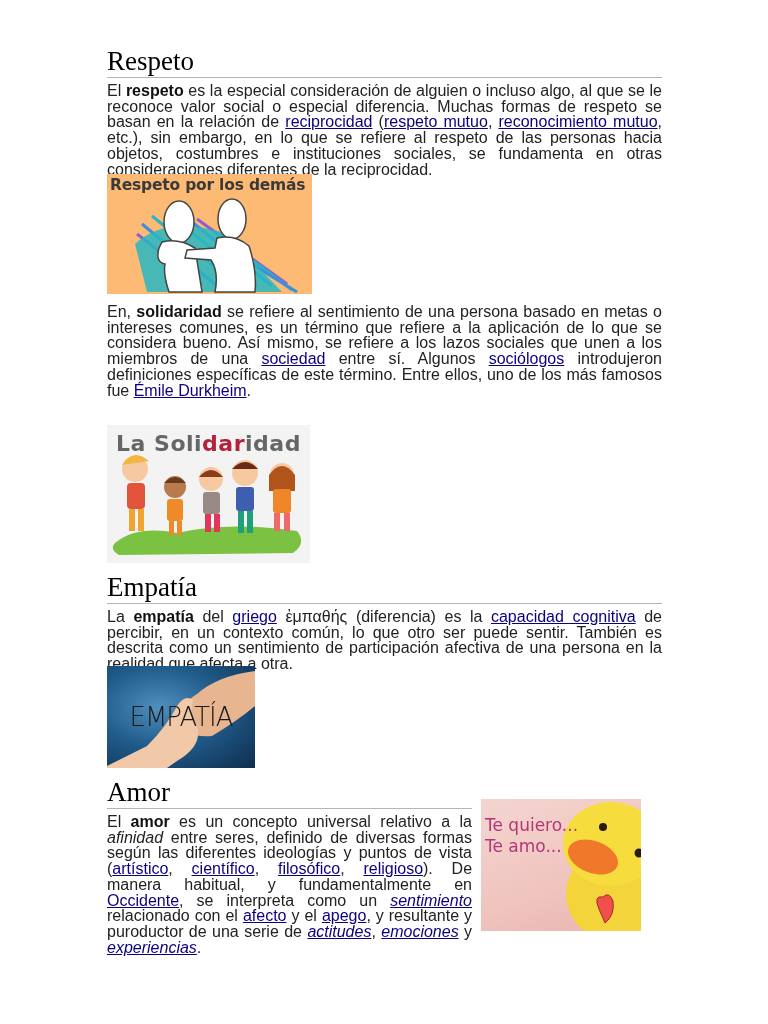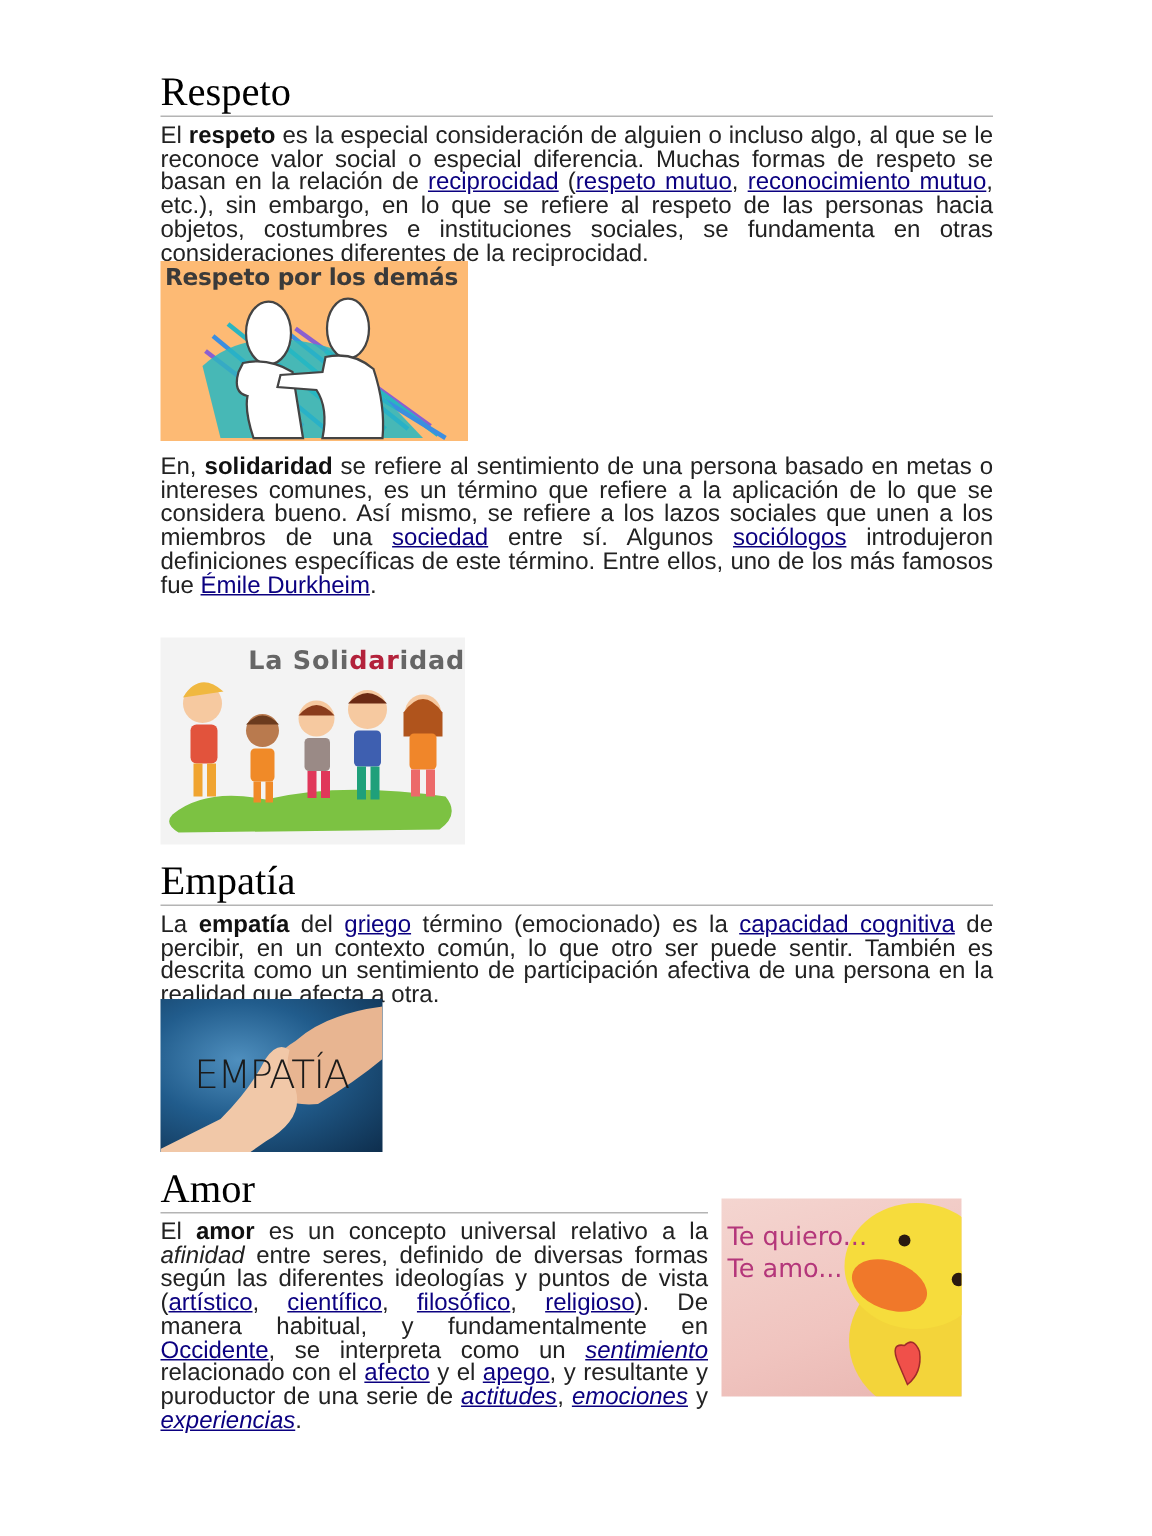--- a/index.html
+++ b/index.html
@@ -21,21 +21,21 @@
     a { color: #0b0080; text-decoration: underline; }
     a.it { font-style: italic; }
     .fig { position: absolute; overflow: hidden; }
 
     
     .fig-respeto { left: 107px; top: 174px; width: 205px; height: 120px; background: #fdba74; }
     .fig-respeto .caption { position: absolute; left: 3px; top: 2px; font-family: "DejaVu Sans", sans-serif; font-weight: bold; font-size: 15.5px; color: #3a3a3a; letter-spacing: -0.2px; }
 
     
     .fig-solid { left: 107px; top: 425px; width: 203px; height: 138px; background: #f3f3f3; }
-    .fig-solid .title { position: absolute; left: 0; width: 100%; top: 6px; text-align: right; font-family: "DejaVu Sans", sans-serif; font-weight: bold; font-size: 17px; color: #666; letter-spacing: 0.5px; }
+    .fig-solid .title { position: absolute; left: 0; width: 100%; top: 6px; text-align: center; font-family: "DejaVu Sans", sans-serif; font-weight: bold; font-size: 22px; color: #666; letter-spacing: 0.5px; }
     .fig-solid .title span.red { color: #b3223b; }
 
     
     .fig-emp { left: 107px; top: 666px; width: 148px; height: 102px;
       background: radial-gradient(ellipse at 35% 40%, #4f8fbe 0%, #215c8c 45%, #0e2e4d 100%); }
     .fig-emp .word { position: absolute; left: 0; width: 100%; top: 36px; text-align: center; font-family: "DejaVu Sans", sans-serif; font-size: 26px; color: #1a1a1a; letter-spacing: -1px; font-weight: 300; }
 
     
     .fig-amor { left: 481px; top: 799px; width: 160px; height: 132px; background: linear-gradient(160deg, #f4d5d0 0%, #f0c4bf 60%, #e8b5b0 100%); }
     .fig-amor .txt { position: absolute; left: 4px; top: 16px; font-family: "DejaVu Sans", sans-serif; font-size: 17px; line-height: 21px; color: #b4367a; }
@@ -107,21 +107,21 @@
     <circle cx="175" cy="50" r="12" fill="#f6c9a0"></circle>
       <path d="M162 50 Q175 32 188 50 L188 66 L162 66 Z" fill="#b0541c"></path>
     <rect x="166" y="64" width="18" height="24" rx="3" fill="#f0862a"></rect>
       <rect x="167" y="88" width="6" height="18" fill="#ec6a6a"></rect>
       <rect x="177" y="88" width="6" height="18" fill="#ec6a6a"></rect>
   </svg>
 </div>
 
 <div class="page" style="top:572px;">
   <h2>Empatía</h2>
-  <p class="body"><span>La </span><b>empatía</b><span> del </span><a href="#">griego</a><span> término (emocionado) es la </span><a href="#">capacidad cognitiva</a><span> de percibir, en un contexto común, lo que otro ser puede sentir. También es descrita como un sentimiento de participación afectiva de una persona en la realidad que afecta a otra.</span></p>
+  <p class="body"><span>La </span><b>empatía</b><span> del </span><a href="#">griego</a><span> ἐμπαθής (diferencia) es la </span><a href="#">capacidad cognitiva</a><span> de percibir, en un contexto común, lo que otro ser puede sentir. También es descrita como un sentimiento de participación afectiva de una persona en la realidad que afecta a otra.</span></p>
 </div>
 
 <div class="fig fig-emp">
   <svg width="148" height="102" style="position:absolute;left:0;top:0;">
     <path d="M148 5 Q110 10 90 28 Q70 40 72 58 Q80 72 105 70 Q130 55 148 40 Z" fill="#e8b591"></path>
     <path d="M0 100 Q20 90 40 80 Q60 60 70 40 Q78 28 86 34 Q82 50 90 60 Q96 80 70 95 L60 102 L0 102 Z" fill="#f1c8a8"></path>
   </svg>
   <div class="word">EMPATÍA</div>
 </div>
 

